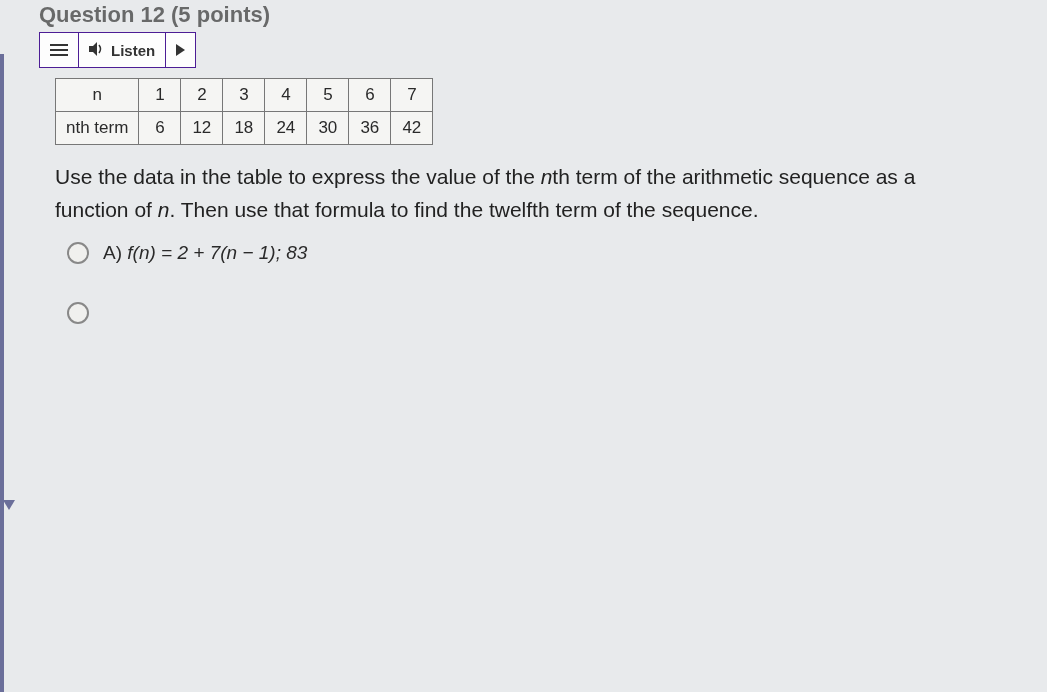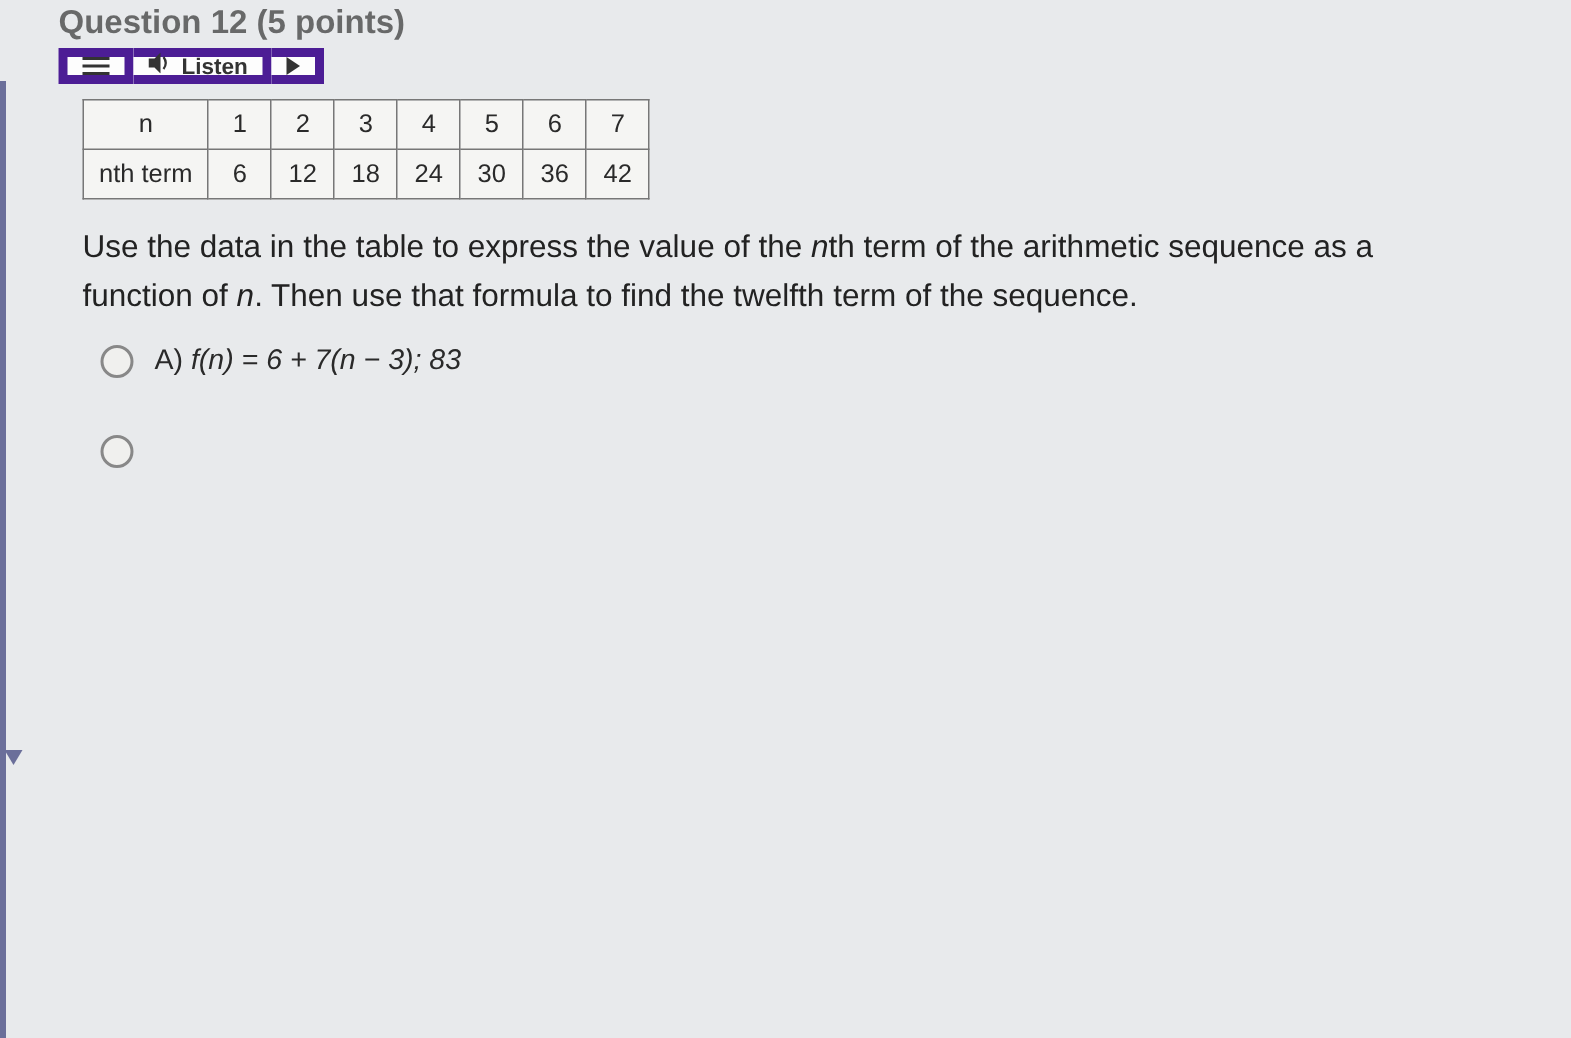--- a/index.html
+++ b/index.html
@@ -21,23 +21,23 @@
       color: #333;
       padding: 2px 0 4px;
       opacity: 0.7;
     }
     .toolbar {
       display: flex;
       gap: 0;
       margin-bottom: 10px;
     }
     .tool-btn {
-      border: 6px solid #4c1d95;
+      border: 1px solid #4c1d95;
       background: #fdfdfd;
-      height: 24px;
+      height: 36px;
       display: flex;
       align-items: center;
       justify-content: center;
       padding: 0 10px;
       cursor: pointer;
       font-size: 15px;
       color: #333;
       font-weight: 600;
     }
     .tool-btn + .tool-btn { border-left: none; }
@@ -159,21 +159,21 @@
     </table>
 
   <div class="question-text">
     <span>Use the data in the table to express the value of the </span><span class="italic">n</span><span>th term of the arithmetic sequence as a function of </span><span class="italic">n</span><span>. Then use that formula to find the twelfth term of the sequence.</span>
   </div>
 
   <div class="options">
     <div class="option">
       <div class="radio"></div>
       <div class="option-text">
-        <span>A)</span><span class="italic"> f(n) = 6 + 7(n − 3); 83</span>
+        <span>A)</span><span class="italic"> f(n) = 2 + 7(n − 1); 83</span>
       </div>
     </div>
     <div class="option">
       <div class="radio"></div>
     </div>
   </div>
 
 </div>
 
 </body></html>

